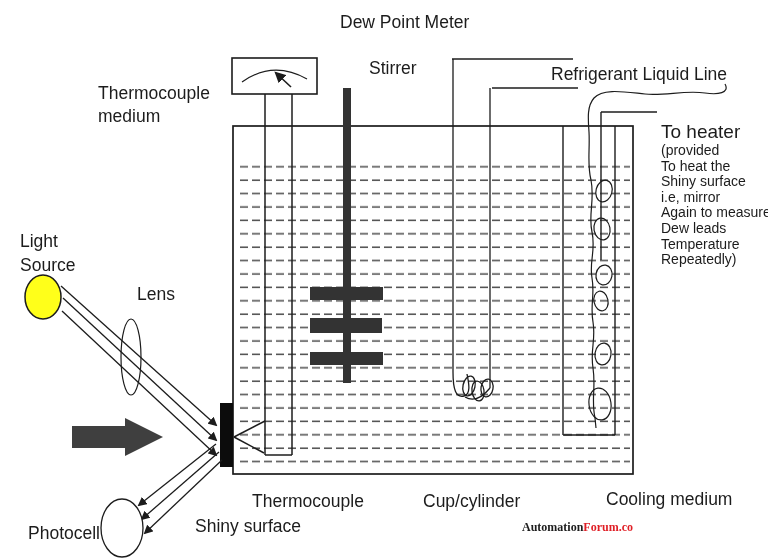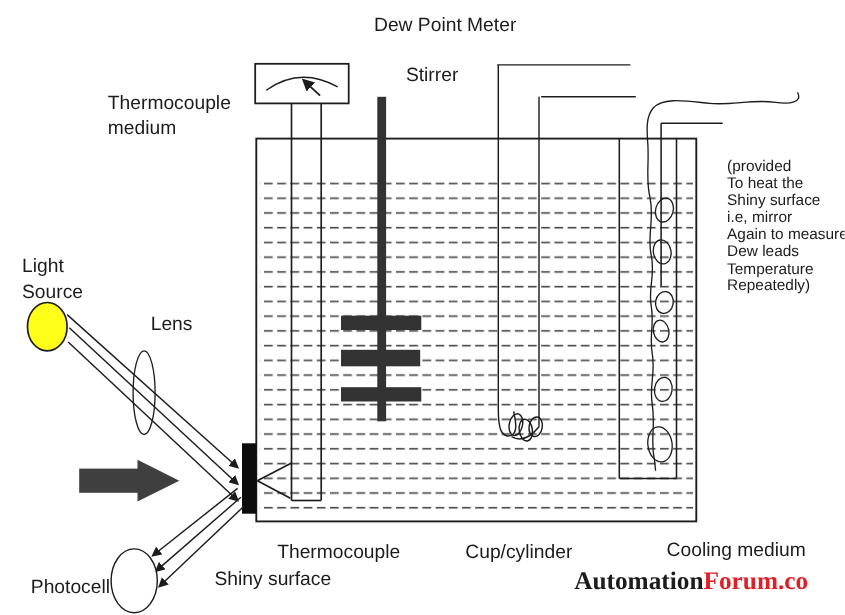--- a/index.html
+++ b/index.html
@@ -16,21 +16,21 @@
   .lbl-toheater{left:661px;top:120px;font-size:19px;}
   .lbl-note{left:661px;top:143px;font-size:14px;line-height:15.6px;}
   .lbl-lightsource{left:20px;top:229px;line-height:24px;}
   .lbl-lens{left:137px;top:283px;}
   .lbl-airgas{left:5px;top:403px;}
   .lbl-photocell{left:28px;top:522px;}
   .lbl-shiny{left:195px;top:515px;}
   .lbl-thermocouple-b{left:252px;top:490px;}
   .lbl-cup{left:407px;top:490px;margin-left:16px;}
   .lbl-cooling{left:606px;top:488px;}
-  .lbl-brand{left:522px;top:516px;font-family:"Liberation Serif", serif;font-weight:bold;font-size:23px;}
+  .lbl-brand{left:522px;top:516px;font-family:"Liberation Serif", serif;font-weight:bold;font-size:12px;}
   .brand-red{color:#e01f26;}
 </style>
 </head>
 <body>
 
 <div id="stage">
 
   <svg id="diagram-svg" width="768" height="559" viewBox="0 0 768 559">
     <defs>
       <marker id="arr" viewBox="0 0 10 10" refX="8" refY="5" markerWidth="7" markerHeight="7" orient="auto-start-reverse">
@@ -125,20 +125,22 @@
   </svg>
 
   <div class="lbl lbl-title">Dew Point Meter</div>
 
   <div class="lbl lbl-tcleads">
     <div>Thermocouple</div>
     <div>medium</div>
   </div>
 
   <div class="lbl lbl-stirrer">Stirrer</div>
+  <div class="lbl lbl-refrig">Refrigerant Liquid Line</div>
+  <div class="lbl lbl-toheater">To heater</div>
 
   <div class="lbl lbl-note">
     <div>(provided</div>
     <div>To heat the</div>
     <div>Shiny surface</div>
     <div>i.e, mirror</div>
     <div>Again to measure</div>
     <div>Dew leads</div>
     <div>Temperature</div>
     <div>Repeatedly)</div>

